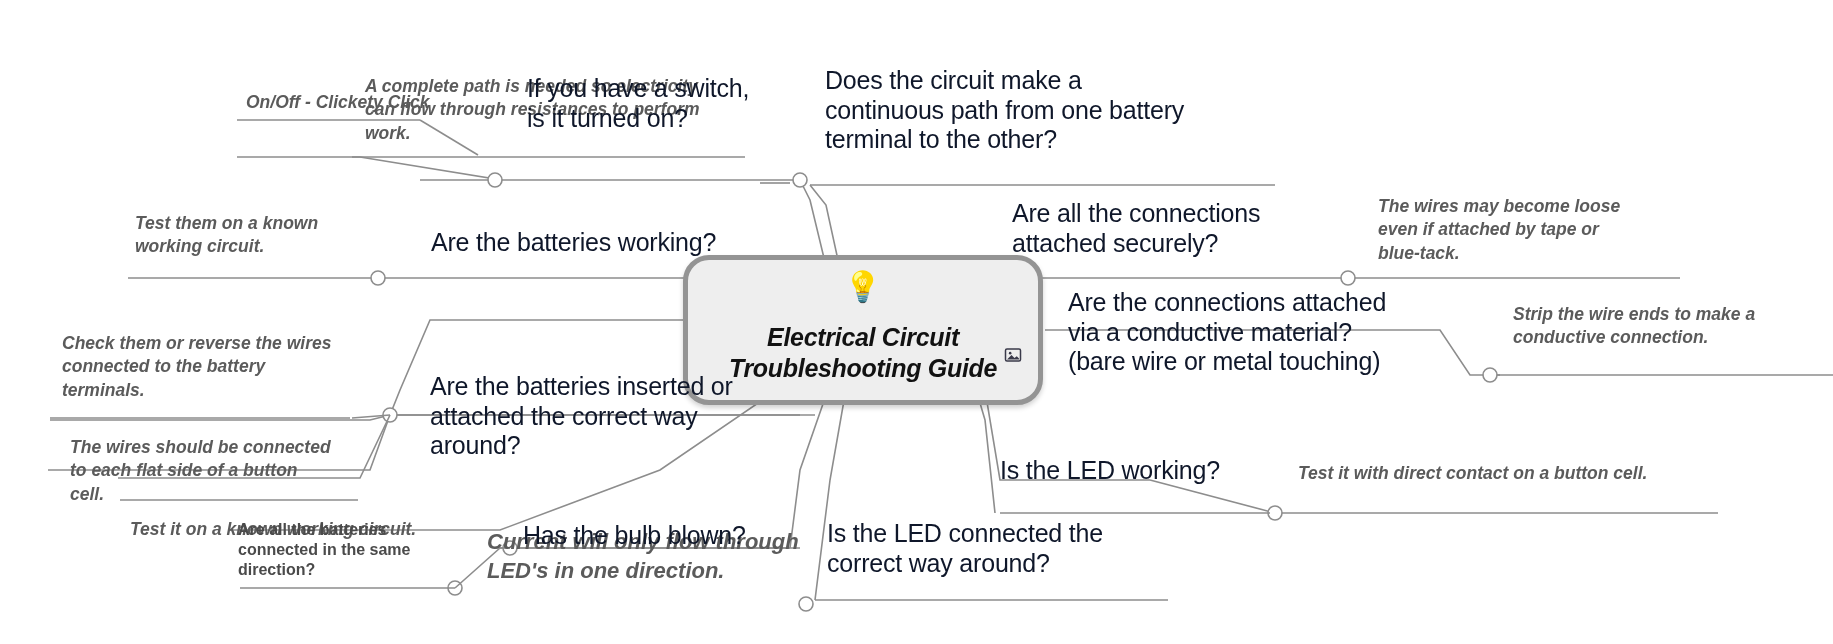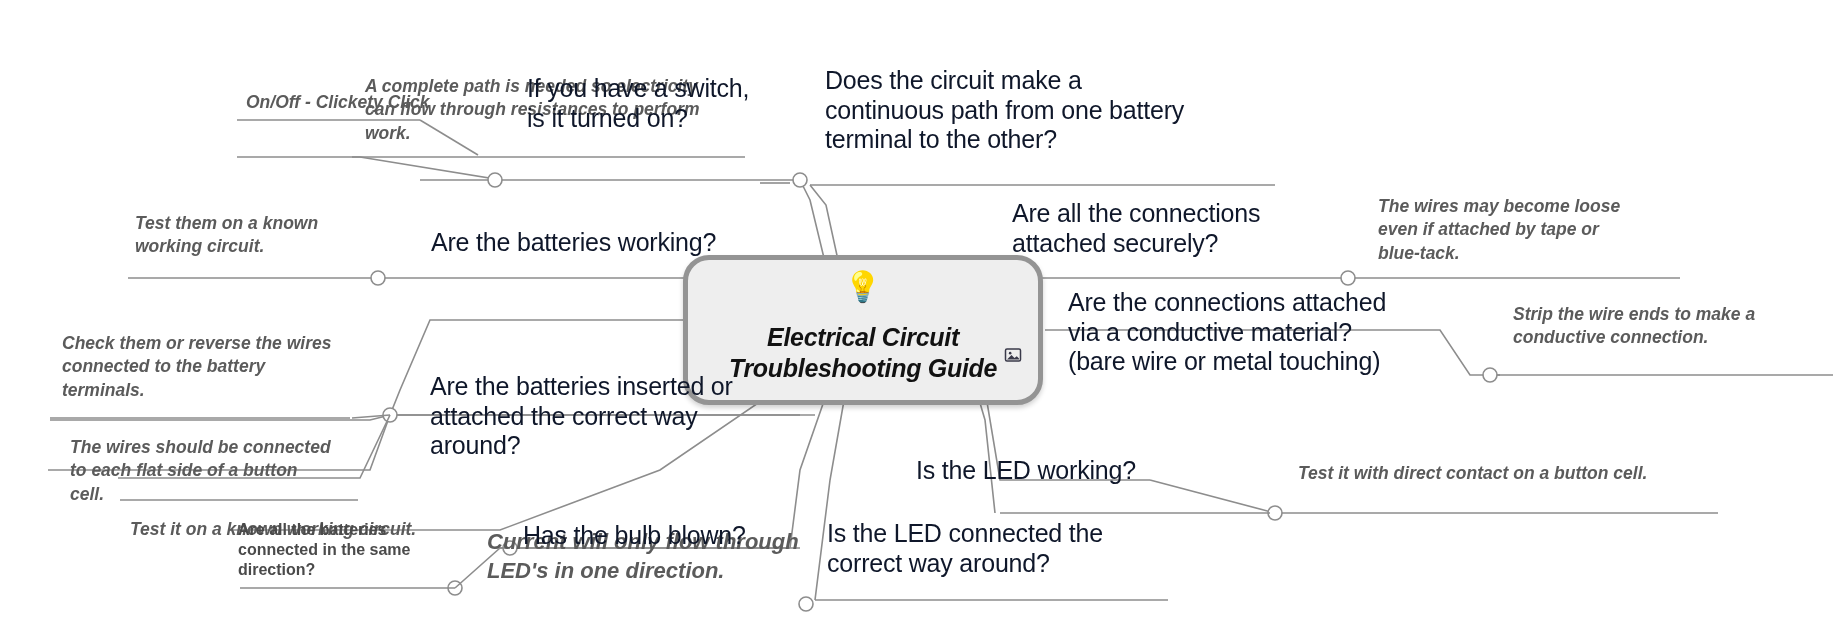--- a/index.html
+++ b/index.html
@@ -246,17 +246,17 @@
 direction?</div>
 
   <div class="node note-lg" style="left:487px; top:527px; width:330px;">Current will only flow through
 LED's in one direction.</div>
 
   <div class="node topic" style="left:523px; top:521px; width:300px;">Has the bulb blown?</div>
 
   <div class="node topic" style="left:827px; top:519px; width:330px;">Is the LED connected the
 correct way around?</div>
 
-  <div class="node topic" style="left:916px; top:456px; width:280px;">Is the LED working?</div>
+  <div class="node topic" style="left:970px; top:456px; width:280px;text-align:center;">Is the LED working?</div>
 
   <div class="node note" style="left:1298px; top:462px; width:420px;">Test it with direct contact on a button cell.</div>
 
 </div>
 
 </body></html>

